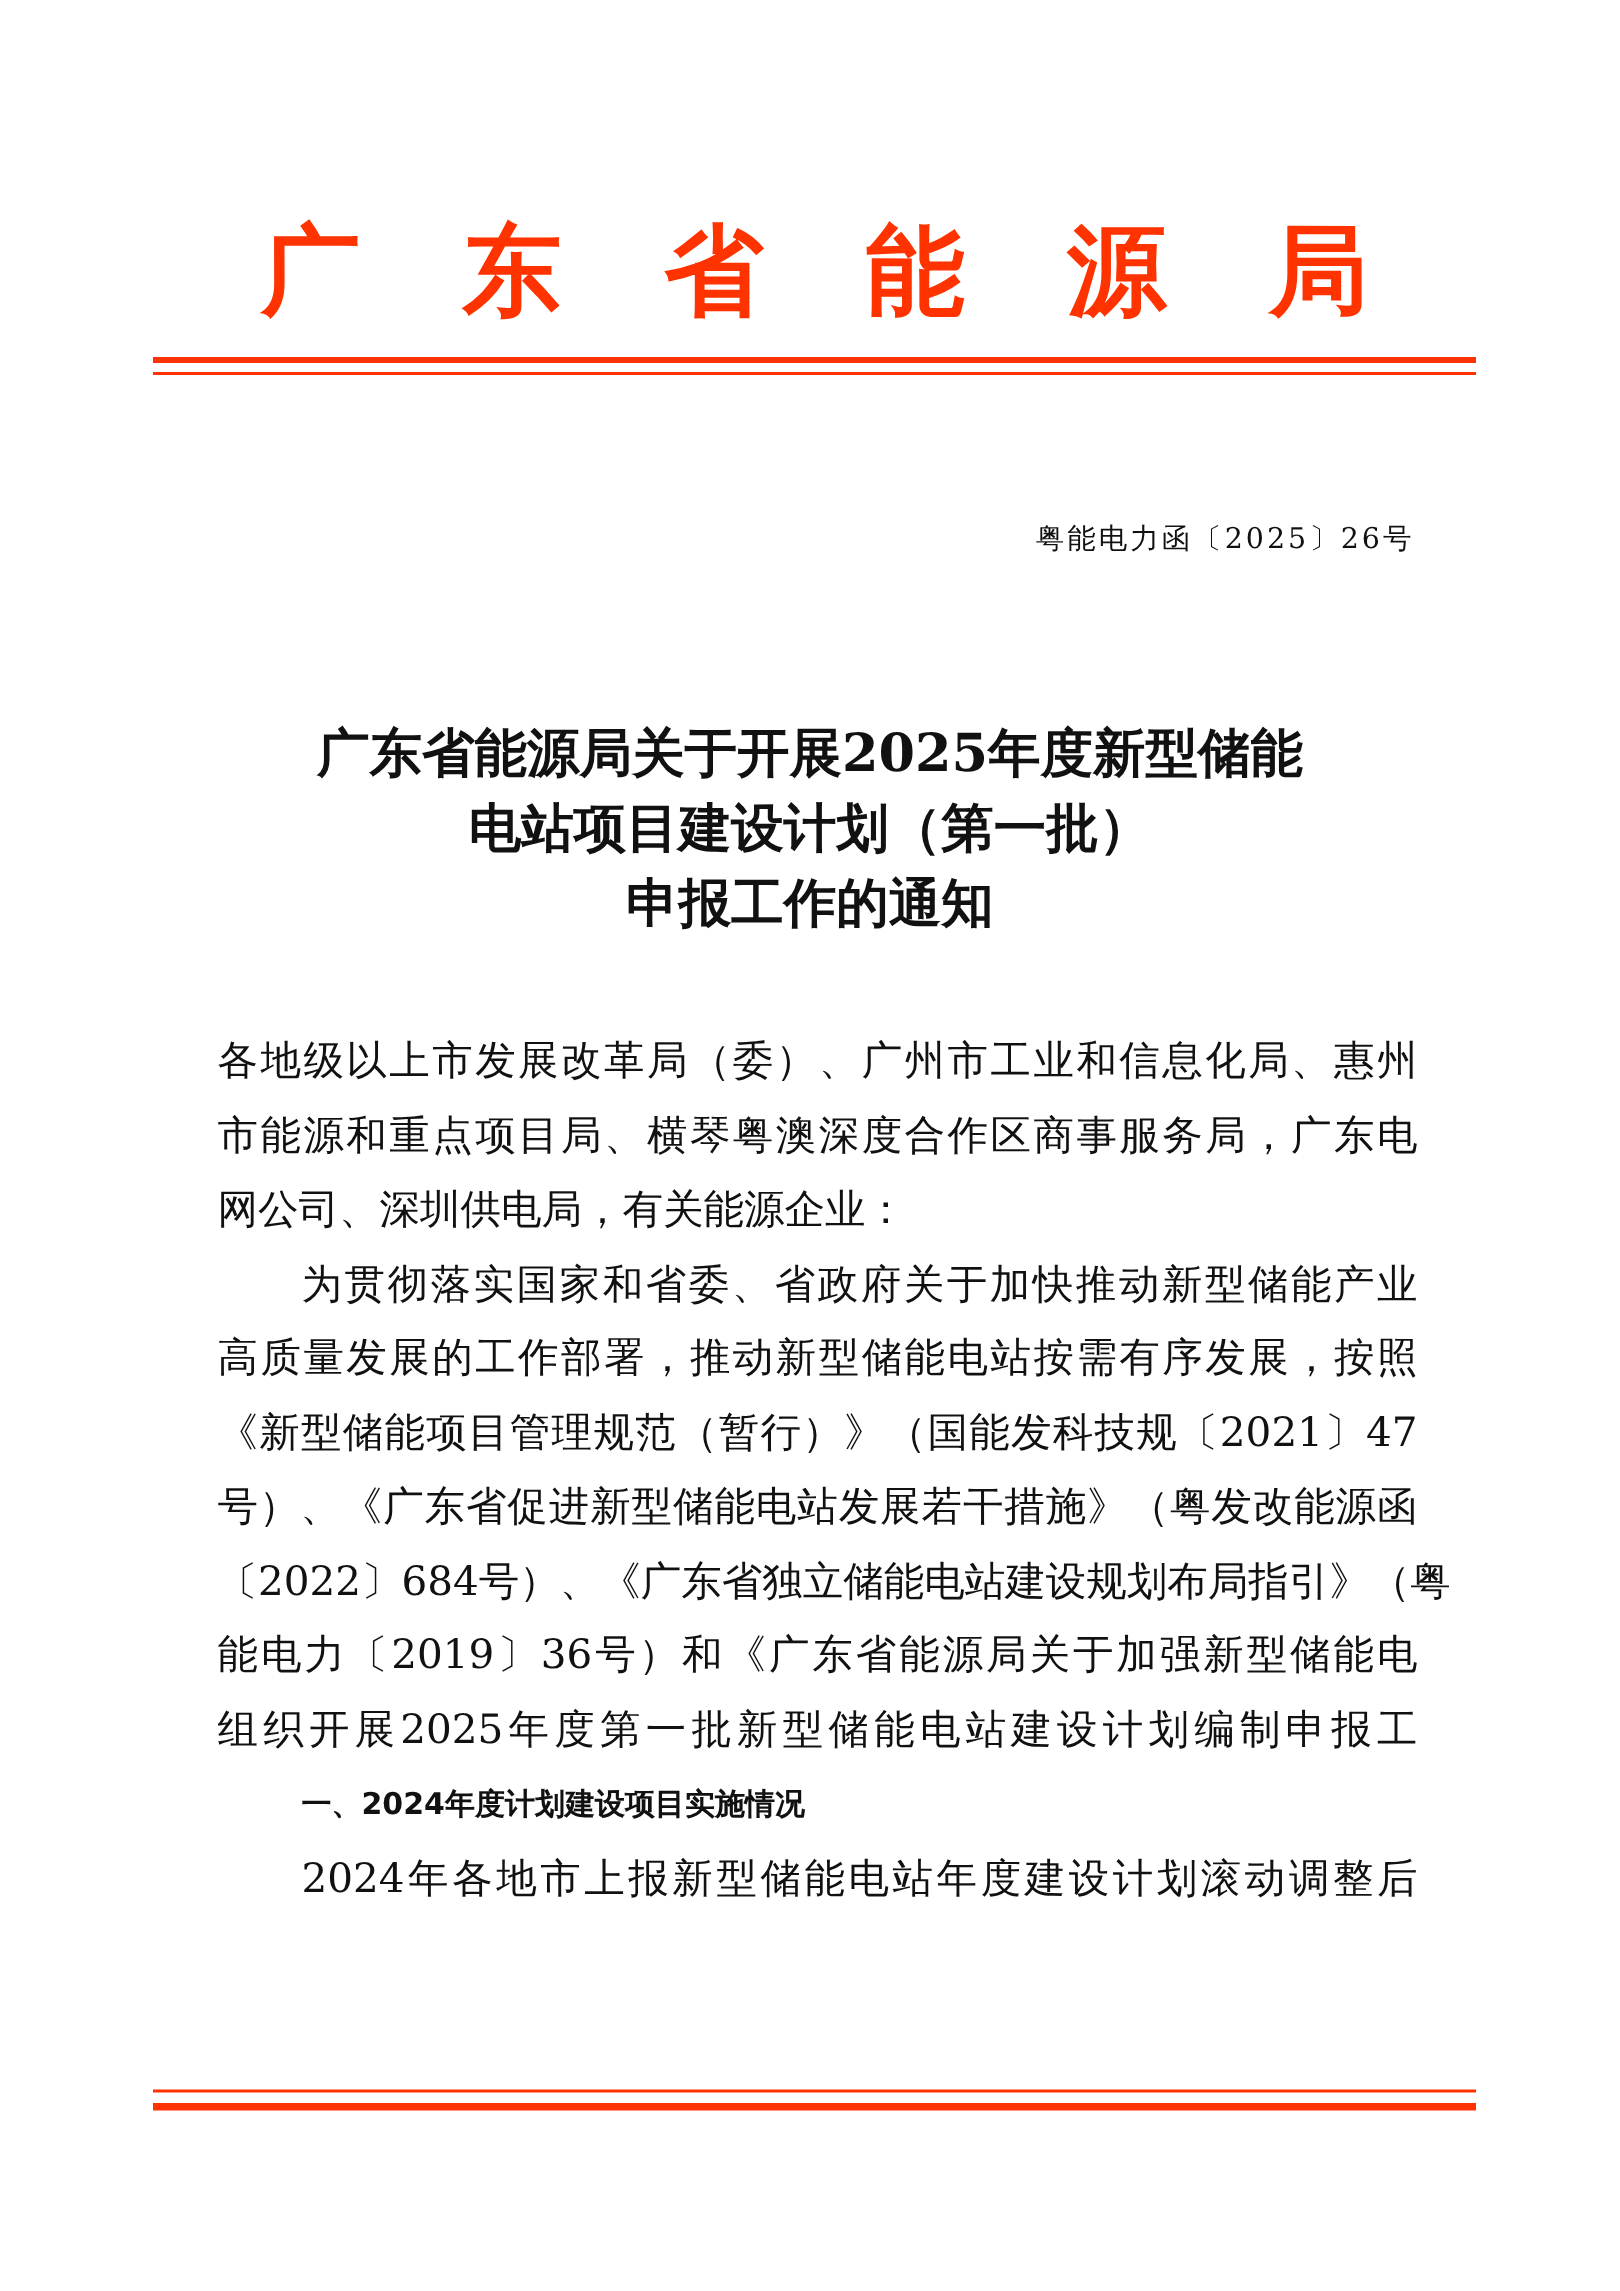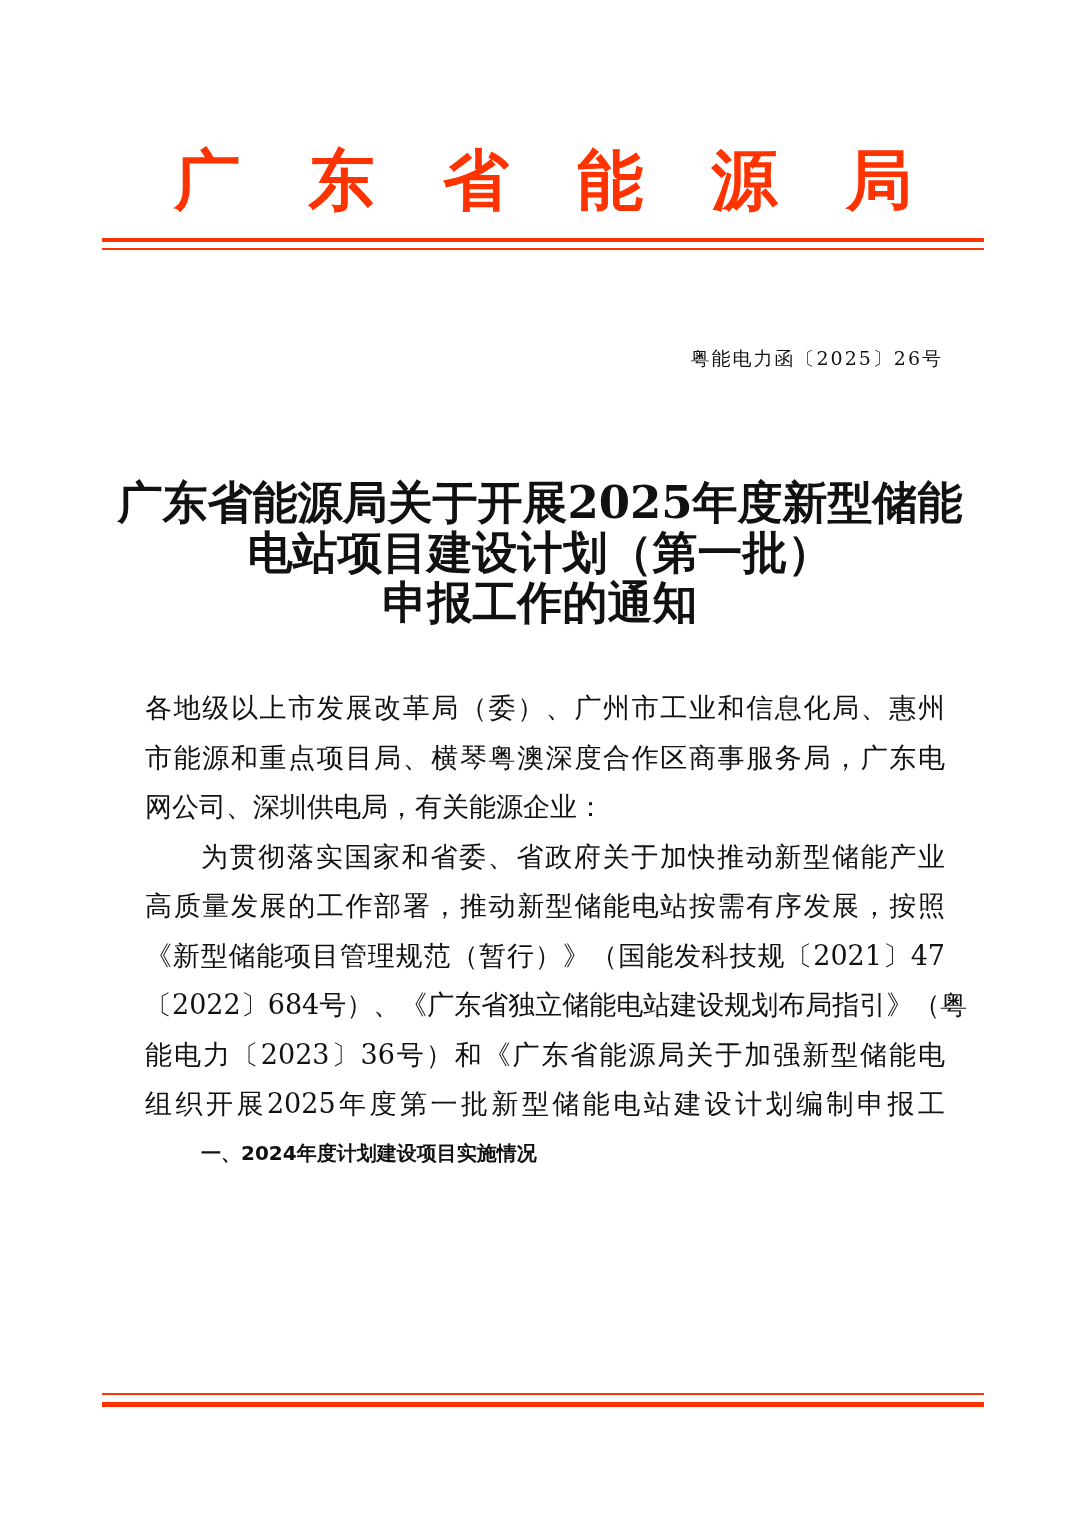--- a/index.html
+++ b/index.html
@@ -9,21 +9,21 @@
               display: flex; justify-content: space-between; align-items: center; padding: 0 72px 0 72px; box-sizing: border-box; }
   .masthead span { color: #ff3300; font-size: 66px; font-weight: bold; line-height: 1;
                    font-family: "DejaVu Serif", "Liberation Serif", serif; }
   .rule { position: absolute; left: 102px; width: 882px; background: #ff3300; }
   .rule.top-thick { top: 238px; height: 4px; }
   .rule.top-thin { top: 248px; height: 2px; }
   .rule.bot-thin { top: 1393px; height: 2px; }
   .rule.bot-thick { top: 1402px; height: 5px; }
   .docno { position: absolute; right: 137px; top: 346px; font-size: 19px; letter-spacing: 2px; }
   .title { position: absolute; left: 100px; width: 880px; top: 478px; text-align: center;
-           font-size: 45px; font-weight: bold; line-height: 50px;
+           font-size: 35px; font-weight: bold; line-height: 50px;
            font-family: "DejaVu Serif", "Liberation Serif", serif; }
   .body { position: absolute; left: 145px; width: 800px; top: 683px; font-size: 27px; line-height: 49.5px; }
   .line { white-space: nowrap; display: block; text-align: justify; text-align-last: justify; height: 49.5px; }
   .line.last { text-align-last: left; }
   .indent { padding-left: 56px; }
   .heading { font-weight: bold; font-family: "DejaVu Sans", "Liberation Sans", sans-serif; font-size: 20px; text-align-last: left; }
 </style>
 </head>
 <body>
 
@@ -48,21 +48,23 @@
 </div>
 
 <div class="body">
   <span class="line">各地级以上市发展改革局（委）、广州市工业和信息化局、惠州</span>
   <span class="line">市能源和重点项目局、横琴粤澳深度合作区商事服务局，广东电</span>
   <span class="line last">网公司、深圳供电局，有关能源企业：</span>
 
   <span class="line indent">为贯彻落实国家和省委、省政府关于加快推动新型储能产业</span>
   <span class="line">高质量发展的工作部署，推动新型储能电站按需有序发展，按照</span>
   <span class="line">《新型储能项目管理规范（暂行）》（国能发科技规〔2021〕47</span>
+  <span class="line">号）、《广东省促进新型储能电站发展若干措施》（粤发改能源函</span>
   <span class="line">〔2022〕684号）、《广东省独立储能电站建设规划布局指引》（粤</span>
-  <span class="line">能电力〔2023〕36号）和《广东省能源局关于加强新型储能电</span>
+  <span class="line">能电力〔2019〕36号）和《广东省能源局关于加强新型储能电</span>
   <span class="line">组织开展2025年度第一批新型储能电站建设计划编制申报工</span>
 
   <span class="line indent heading">一、2024年度计划建设项目实施情况</span>
+  <span class="line indent">2024年各地市上报新型储能电站年度建设计划滚动调整后</span>
 </div>
 
 <div class="rule bot-thin"></div>
 <div class="rule bot-thick"></div>
 
 </body></html>

